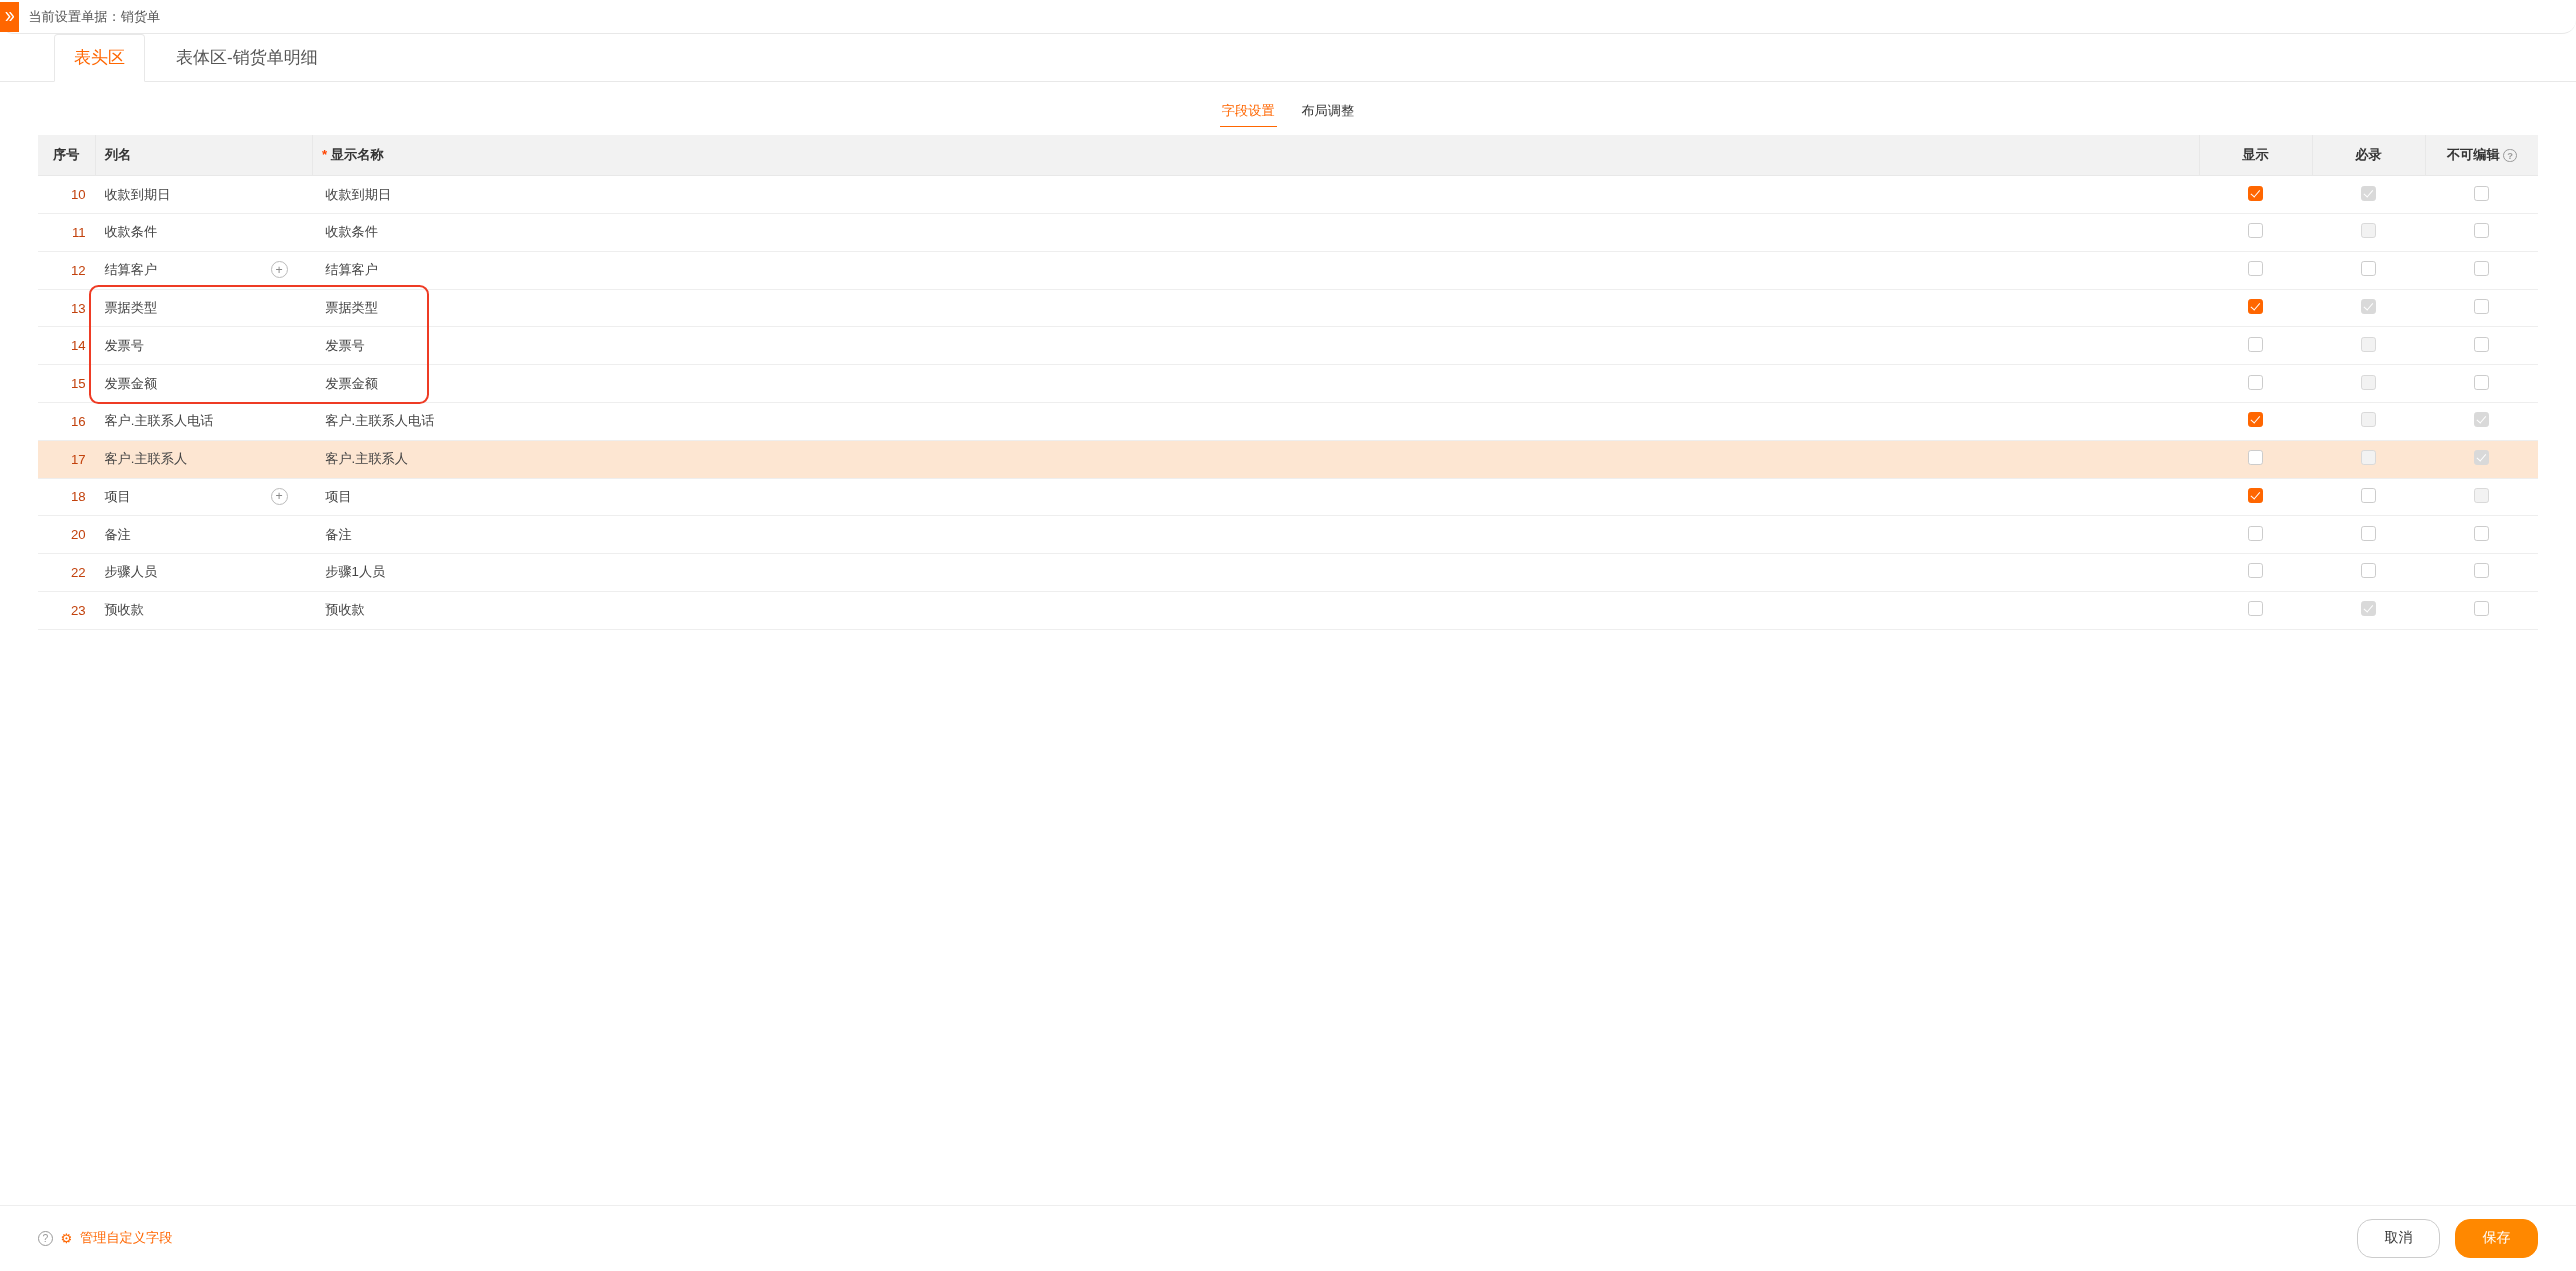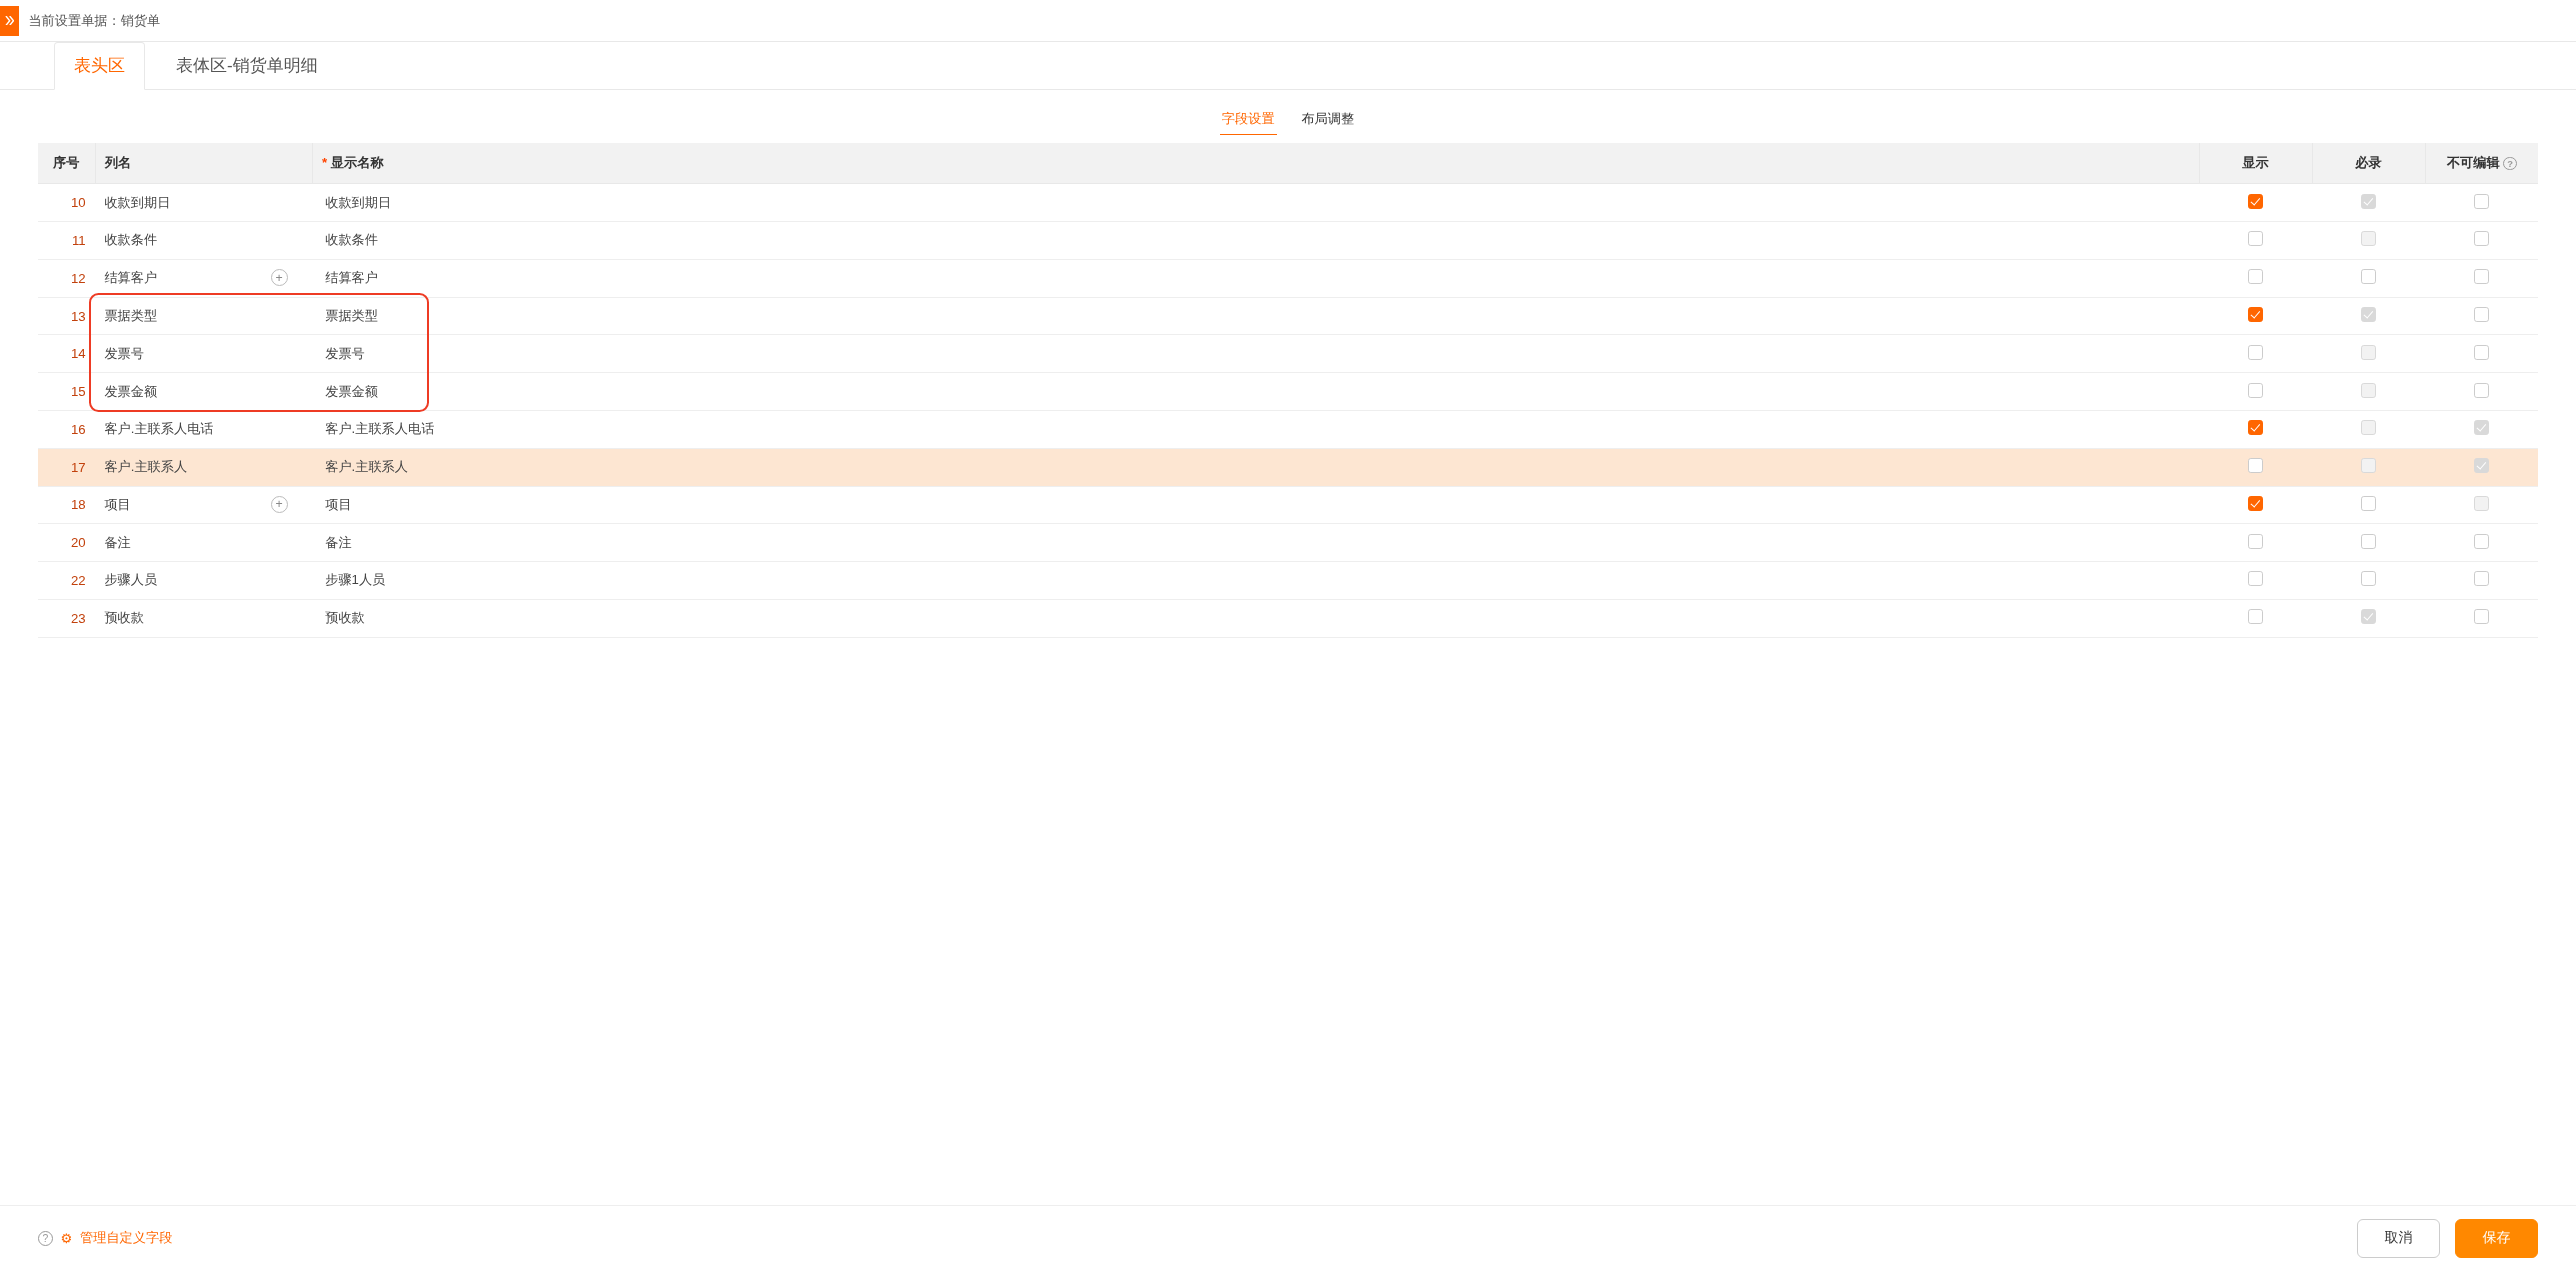--- a/index.html
+++ b/index.html
@@ -12,22 +12,23 @@
 .page {
   width: 100%;
   display: flex;
   flex-direction: column;
   height: 100vh;
 }
 .header-bar {
   display: flex;
   align-items: center;
   border-bottom: 0.9px solid #e8e8e8;
-  height: 42px;
+  height: 34px;
   background:#fff;
+  border-radius:14px;
 }
 .collapse-toggle {
   width: 19px;
   height: 30px;
   background: #f60;
   display:flex;
   align-items:center;
   justify-content:center;
   color:#fff;
   font-size:11.3px;
@@ -162,21 +163,21 @@
 }
 .footer-left{display:flex;align-items:center;gap:7.6px;color:#f60;}
 .q-circle{
   display:inline-flex;align-items:center;justify-content:center;
   width:15px;height:15px;border:0.9px solid #999;border-radius:50%;
   font-size:10.4px;color:#999;
 }
 .gear{color:#f60;font-size:13.2px;}
 .footer-right{display:flex;gap:15px;}
 .btn{
-  padding:9.4px 26.5px;font-size:14px;border-radius:6px;cursor:pointer;
+  padding:9.4px 26.5px;font-size:14px;border-radius:15px;cursor:pointer;
   border:0.9px solid #ccc;background:#fff;color:#333;
 }
 .btn.primary{background:#f80;border-color:#f80;color:#fff;}
 .col-name-cell{position:relative;}
 </style>
 </head>
 <body>
 
 <div class="page">
   <div class="header-bar">

